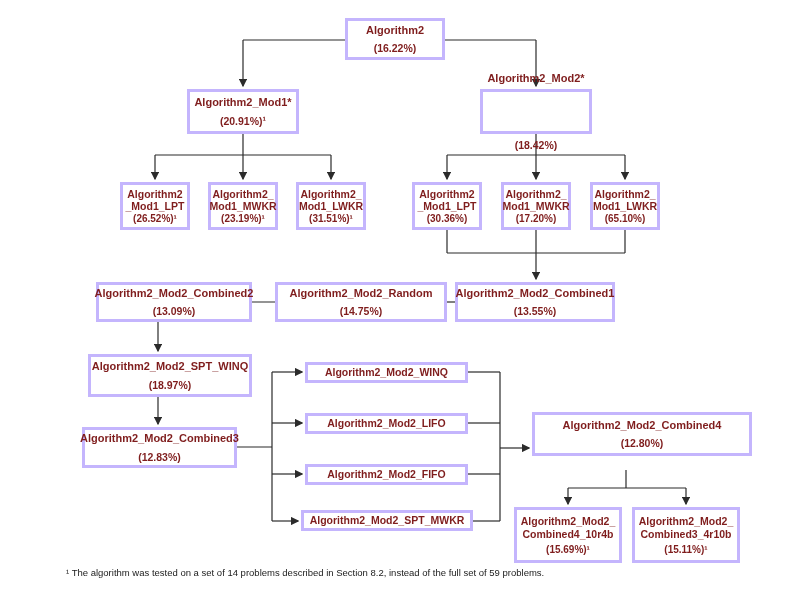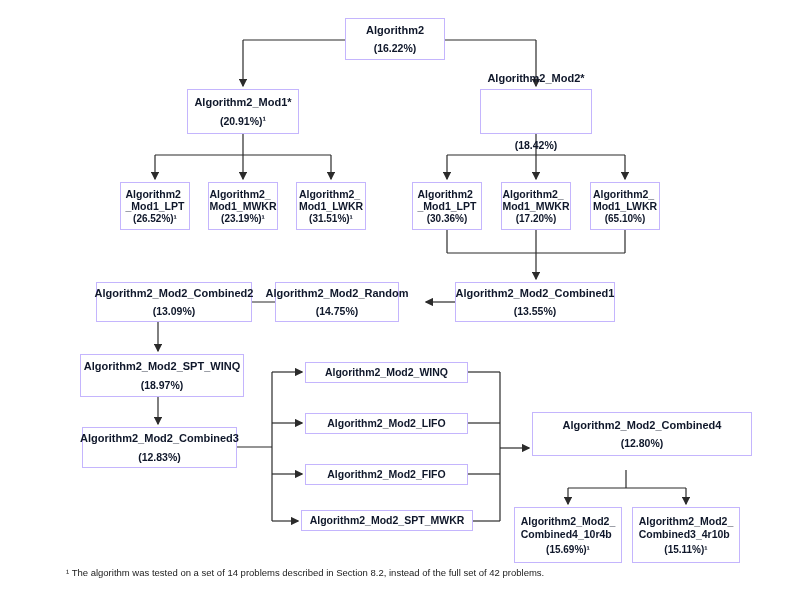--- a/index.html
+++ b/index.html
@@ -13,27 +13,27 @@
   }
   .wires {
     position: absolute;
     left: 0; top: 0;
     width: 800px; height: 600px;
   }
   .box {
     position: absolute;
     box-sizing: border-box;
     background: #ffffff;
-    border: 1px solid #c4b5fd;
+    border: 3px solid #c4b5fd;
     display: flex;
     flex-direction: column;
     align-items: center;
     justify-content: center;
-    text-align: left;
-    color: #0f172a;
+    text-align: center;
+    color: #7f1d1d;
   }
   .box .name {
     font-weight: bold;
     font-size: 11px;
     line-height: 1.25;
     white-space: pre-line;
   }
   .box .pct {
     font-size: 10.5px;
     font-weight: bold;
@@ -49,23 +49,23 @@
   #b-alg2    { left:345px; top:18px;  width:100px; height:42px; }
   #b-mod1    { left:187px; top:89px;  width:112px; height:45px; }
   #b-mod2    { left:480px; top:89px;  width:112px; height:45px;gap:48px; }
   #b-m1lpt   { left:120px; top:182px; width:70px;  height:48px; }
   #b-m1mwkr  { left:208px; top:182px; width:70px;  height:48px; }
   #b-m1lwkr  { left:296px; top:182px; width:70px;  height:48px; }
   #b-m2lpt   { left:412px; top:182px; width:70px;  height:48px; }
   #b-m2mwkr  { left:501px; top:182px; width:70px;  height:48px; }
   #b-m2lwkr  { left:590px; top:182px; width:70px;  height:48px; }
   #b-comb1   { left:455px; top:282px; width:160px; height:40px; }
-  #b-random  { left:275px; top:282px; width:124px; height:40px; }
+  #b-random  { left:275px; top:282px; width:172px; height:40px; }
   #b-comb2   { left:96px;  top:282px; width:156px; height:40px; }
-  #b-sptwinq { left:80px;  top:354px; width:164px; height:43px; }
+  #b-sptwinq { left:88px;  top:354px; width:164px; height:43px; }
   #b-comb3   { left:82px;  top:427px; width:155px; height:41px; }
   #b-winq    { left:305px; top:362px; width:163px; height:21px; }
   #b-lifo    { left:305px; top:413px; width:163px; height:21px; }
   #b-fifo    { left:305px; top:464px; width:163px; height:21px; }
   #b-sptmwkr { left:301px; top:510px; width:172px; height:21px; }
   #b-comb4   { left:532px; top:412px; width:220px; height:44px; }
   #b-c4b1    { left:514px; top:507px; width:108px; height:56px; }
   #b-c4b2    { left:632px; top:507px; width:108px; height:56px; }
 
   .footnote {
@@ -242,15 +242,15 @@
 Combined4_10r4b</div>
     <div class="pct">(15.69%)¹</div>
   </div>
 
   <div class="box wide2" id="b-c4b2">
     <div class="name">Algorithm2_Mod2_
 Combined3_4r10b</div>
     <div class="pct">(15.11%)¹</div>
   </div>
 
-  <div class="footnote" id="fn-one">¹ The algorithm was tested on a set of 14 problems described in Section 8.2, instead of the full set of 42 problems.</div>
+  <div class="footnote" id="fn-one">¹ The algorithm was tested on a set of 14 problems described in Section 8.2, instead of the full set of 59 problems.</div>
 
 </div>
 
 </body></html>

